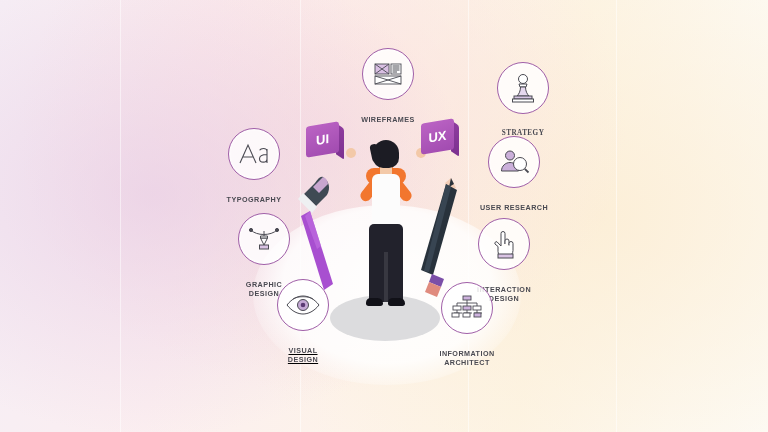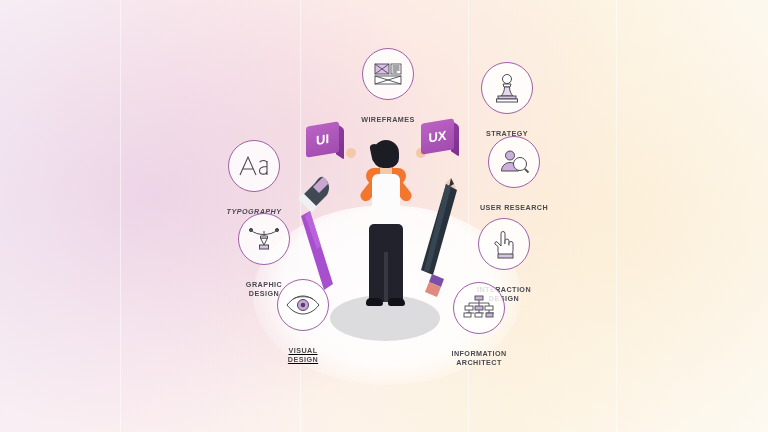--- a/index.html
+++ b/index.html
@@ -163,34 +163,34 @@
         <path d="M3 5l14 10M17 5L3 15"></path>
         <rect x="19" y="5" width="10" height="10" fill="#fff"></rect>
         <path d="M20.5 7h7M20.5 9h7M20.5 11h7M20.5 13h4.5" stroke-width="1"></path>
         <rect x="3" y="17" width="26" height="8" fill="#fff"></rect>
         <path d="M3 17l26 8M29 17L3 25"></path>
       </svg>
     </div>
     <div class="caption">WIREFRAMES</div>
   </div>
 
-  <div class="node" style="left:452px; top:62px;">
+  <div class="node" style="left:468px; top:62px;font-family:Liberation Serif, serif;">
     <div class="bubble">
       <svg width="28" height="32" viewBox="0 0 28 32" stroke="#4a4a52" stroke-width="1" fill="#fff">
         <circle cx="14" cy="7" r="4.5"></circle>
         <path d="M10 12h8l-1 3h-6z"></path>
         <path d="M11.5 15c0 4-1.5 7-3.5 9h12c-2-2-3.5-5-3.5-9z" fill="#e6d8ee"></path>
         <rect x="5" y="24" width="18" height="3" fill="#d8c6e4"></rect>
         <rect x="3.5" y="27" width="21" height="3" fill="#fff"></rect>
       </svg>
     </div>
     <div class="caption">STRATEGY</div>
   </div>
 
-  <div class="node" style="left:199px; top:140px;font-style:italic;">
+  <div class="node" style="left:199px; top:128px;">
     <div class="bubble">
       <svg width="36" height="24" viewBox="0 0 36 24" stroke="#4a4a52" stroke-width="1.1" fill="none">
         <path d="M4 21L12 3l8 18M7.2 15h9.6"></path>
         <path d="M31 9.5c0-2-1.6-3-3.6-3-1.8 0-3.2.8-3.8 1.8M31 7v14M31 12.5c-5 0-7.5 1.3-7.5 4.2 0 2.3 1.8 3.4 3.8 3.4 2.1 0 3.7-1.3 3.7-3.4"></path>
       </svg>
     </div>
     <div class="caption">TYPOGRAPHY</div>
   </div>
 
   <div class="node" style="left:459px; top:136px;">
@@ -240,21 +240,21 @@
         <path d="M2 12c5-6.5 11-9 16-9s11 2.5 16 9c-5 6.5-11 9-16 9S7 18.5 2 12z" fill="#fff"></path>
         <circle cx="18" cy="12" r="5.5" fill="#c6aad6"></circle>
         <circle cx="18" cy="12" r="2.3" fill="#5b3a74" stroke="none"></circle>
         <path d="M8 6c4-3 16-3 20 0" stroke-width="0.8"></path>
       </svg>
     </div>
     <div class="caption" style="white-space:pre-line;">VISUAL
 DESIGN</div>
   </div>
 
-  <div class="node" style="left:424px; top:282px;">
+  <div class="node" style="left:412px; top:282px;">
     <div class="bubble">
       <svg width="32" height="28" viewBox="0 0 32 28" stroke="#4a4a52" stroke-width="0.9" fill="#fff">
         <rect x="12" y="2" width="8" height="4" fill="#cdb2dd"></rect>
         <path d="M16 6v3M6 9h20M6 9v3M16 9v3M26 9v3"></path>
         <rect x="2" y="12" width="8" height="4"></rect>
         <rect x="12" y="12" width="8" height="4" fill="#cdb2dd"></rect>
         <rect x="22" y="12" width="8" height="4"></rect>
         <path d="M6 16v3M16 16v3M26 16v3M3 19h8M13 19h8M23 19h8"></path>
         <rect x="1" y="19" width="7" height="4"></rect>
         <rect x="12" y="19" width="7" height="4"></rect>

